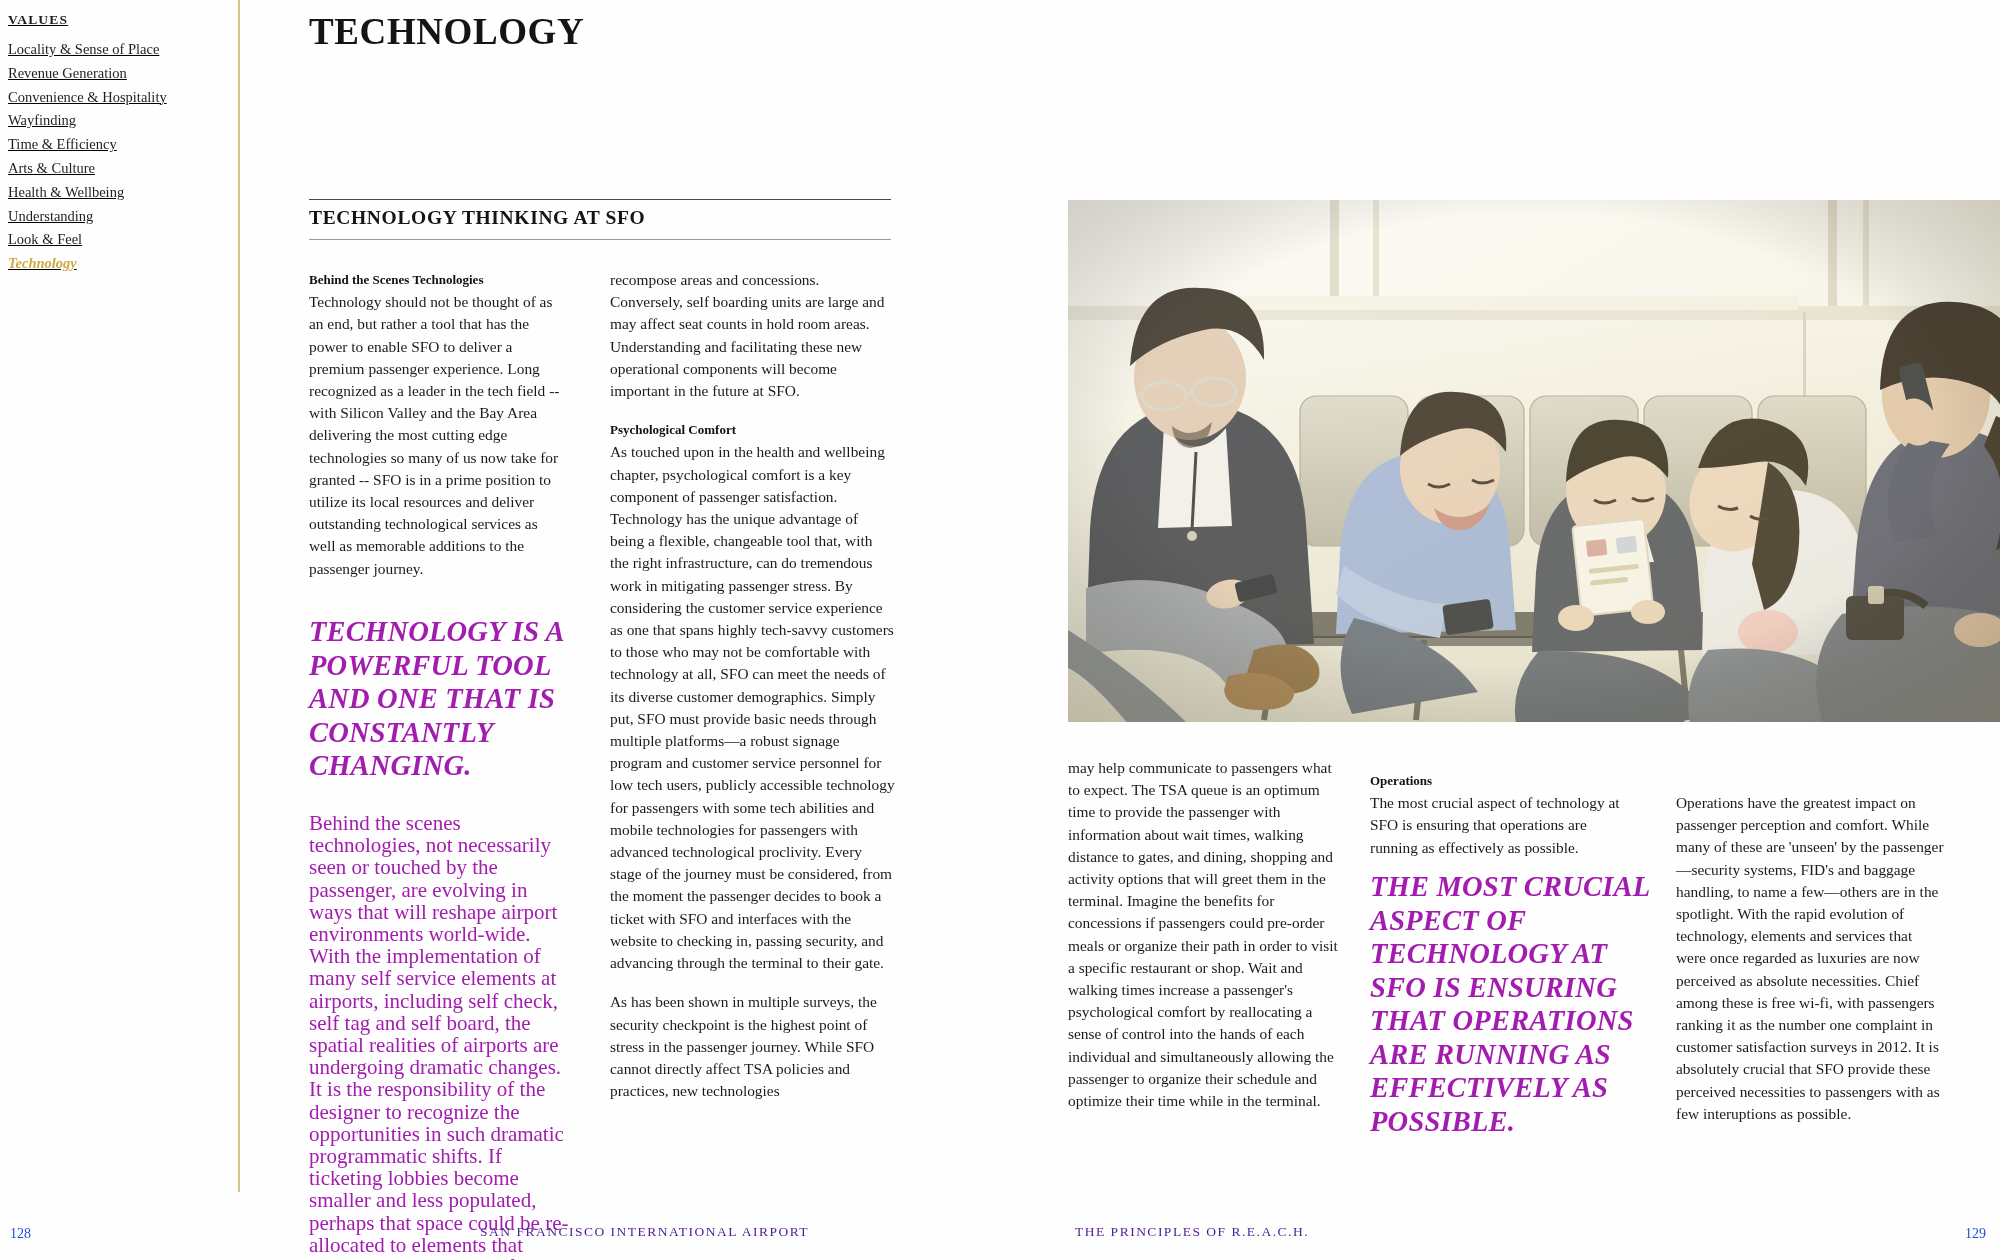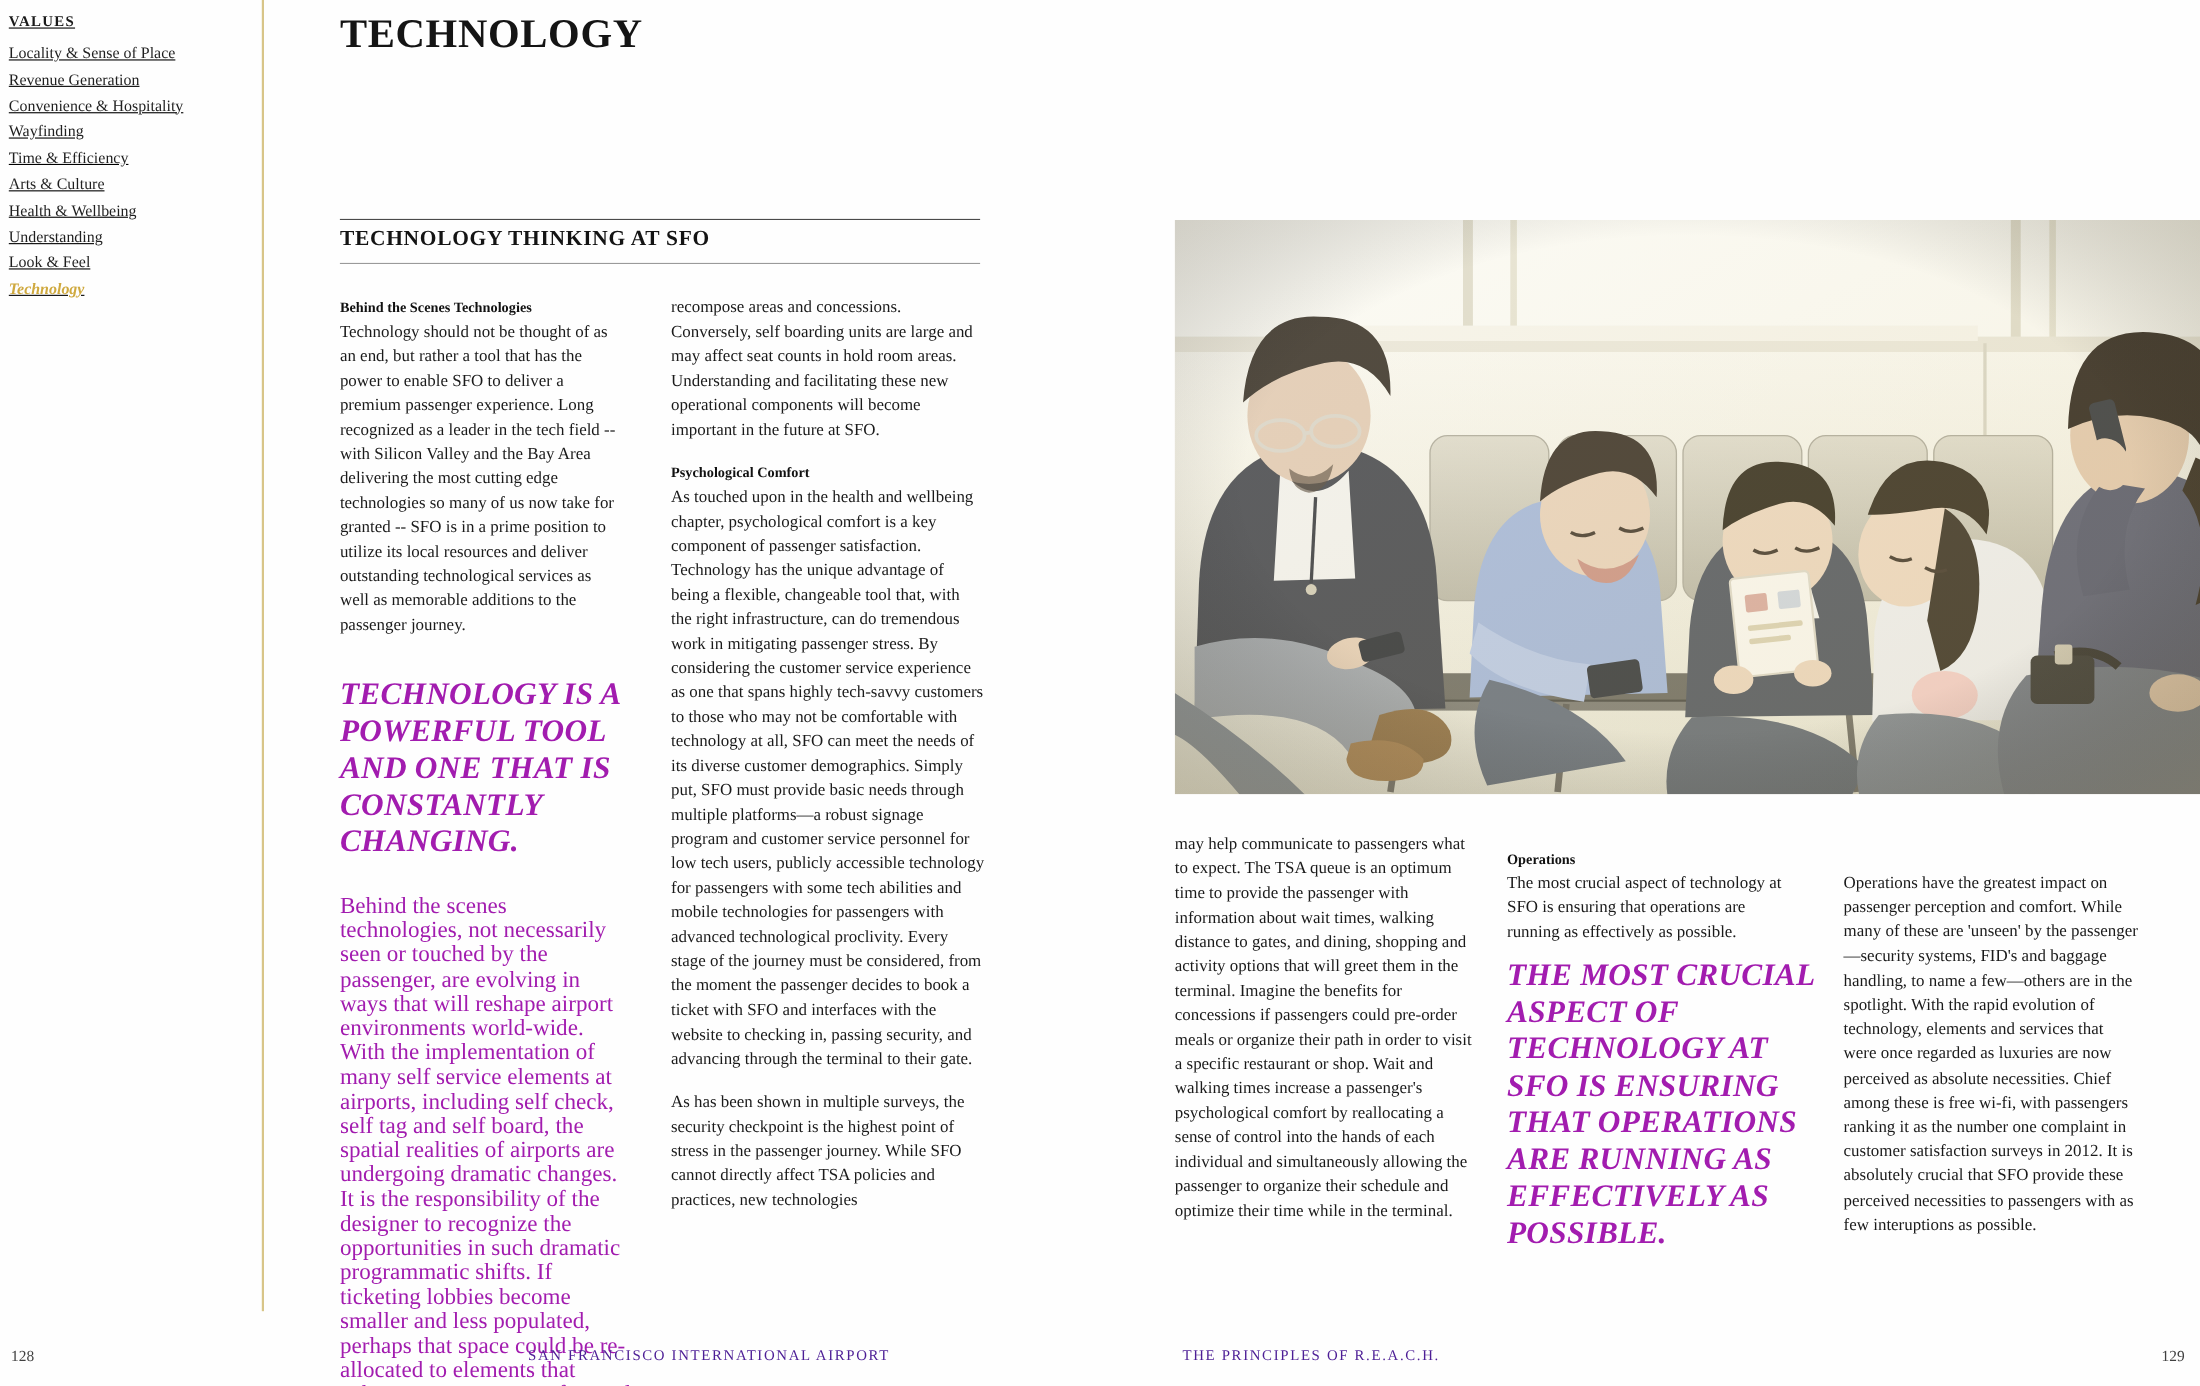--- a/index.html
+++ b/index.html
@@ -146,21 +146,21 @@
   #col4 { left: 1068px; top: 757px; width: 270px; }
   #col5 { left: 1370px; top: 770px; width: 268px; }
   #col6 { left: 1676px; top: 792px; width: 268px; }
   #col5-quote { position: absolute; left: 1370px; top: 870px; width: 290px; }
 
   
   .footer-num {
     position: absolute;
     bottom: 18px;
     font-size: 14px;
-    color: #404040;
+    color: #1d4ed8;
     font-family: "Liberation Serif", serif;
   }
   #folio-left { left: 10px; }
   #folio-right { right: 14px; }
   .footer-run {
     position: absolute;
     bottom: 20px;
     font-size: 13.5px;
     letter-spacing: 1.5px;
     color: #4c1d95;

